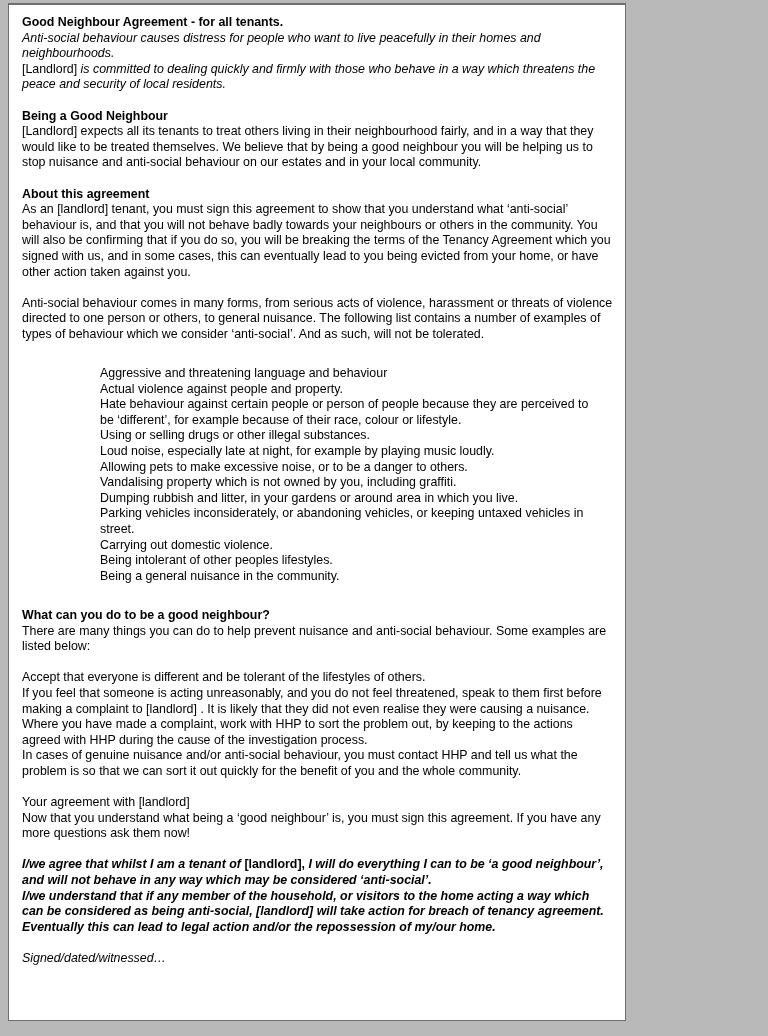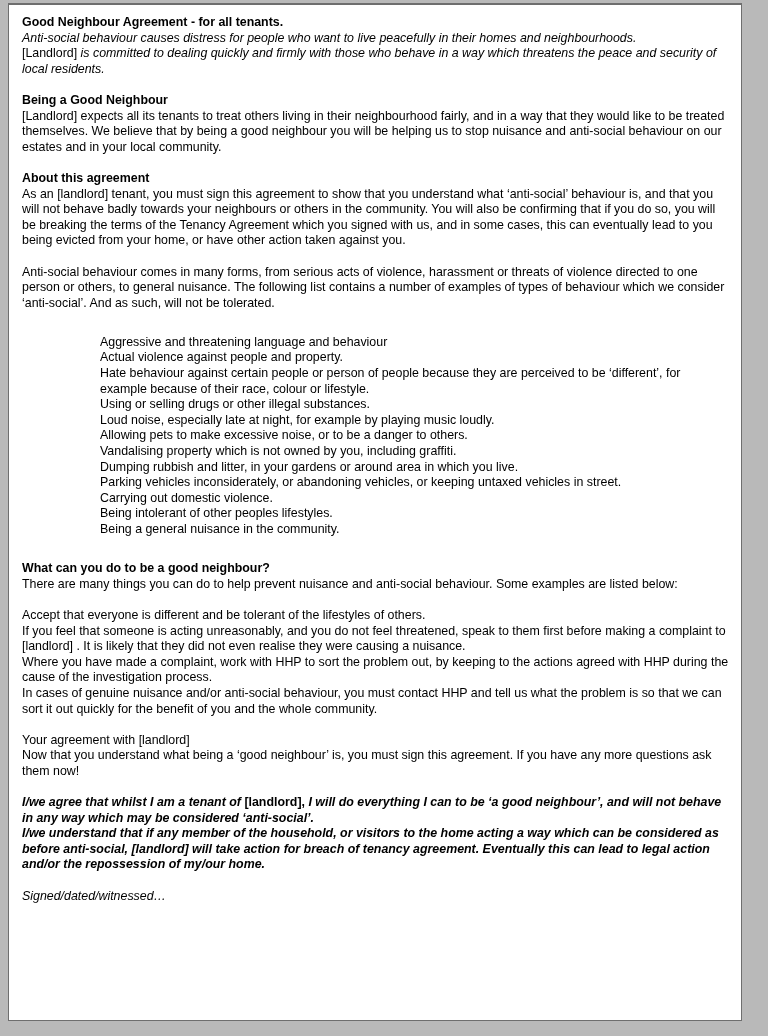--- a/index.html
+++ b/index.html
@@ -19,21 +19,21 @@
     left: 0; top: 0;
     width: 768px;
     height: 1036px;
     background: #b9b9b9;
     box-sizing: border-box;
   }
   #sheet {
     position: absolute;
     left: 8px;
     top: 3px;
-    width: 734px;
+    width: 618px;
     height: 1018px;
     background: #ffffff;
     border: 1px solid #6e6e6e;
     border-top-width: 2px;
     box-sizing: border-box;
     overflow: hidden;
   }
   #doc {
     padding: 10px 12px 0 13px;
     color: #000000;
@@ -141,21 +141,21 @@
         </div>
 
       <div class="gap"></div>
 
       <div class="p">Your agreement with  [landlord]</div>
       <div class="p">Now that you understand what being a ‘good neighbour’ is, you must sign this agreement. If you have any more questions ask them now!</div>
 
       <div class="gap"></div>
 
       <div class="p bi"><span>I/we agree that whilst I am a tenant of </span><span class="bu">[landlord],</span><span> I will do everything I can to be ‘a good neighbour’, and will not behave in any way which may be considered ‘anti-social’.</span></div>
-      <div class="p bi">I/we understand that if any member of the household, or visitors to the home acting a way which can be considered as before anti-social, [landlord] will take action for breach of tenancy agreement. Eventually this can lead to legal action and/or the repossession of my/our home.</div>
+      <div class="p bi">I/we understand that if any member of the household, or visitors to the home acting a way which can be considered as being anti-social, [landlord] will take action for breach of tenancy agreement. Eventually this can lead to legal action and/or the repossession of my/our home.</div>
 
       <div class="gap"></div>
 
       <div class="p it">Signed/dated/witnessed…</div>
 
     </div>
   </div>
 
   <div id="footer-strip"></div>
 

